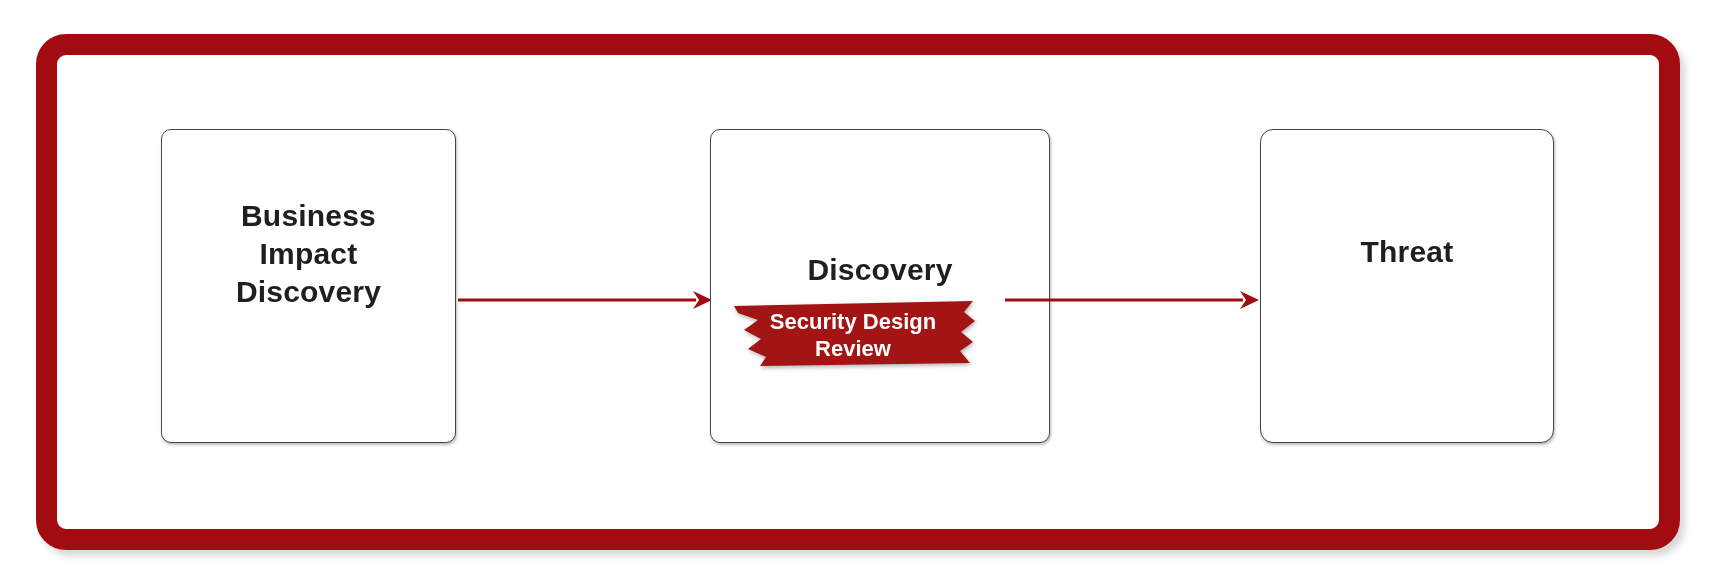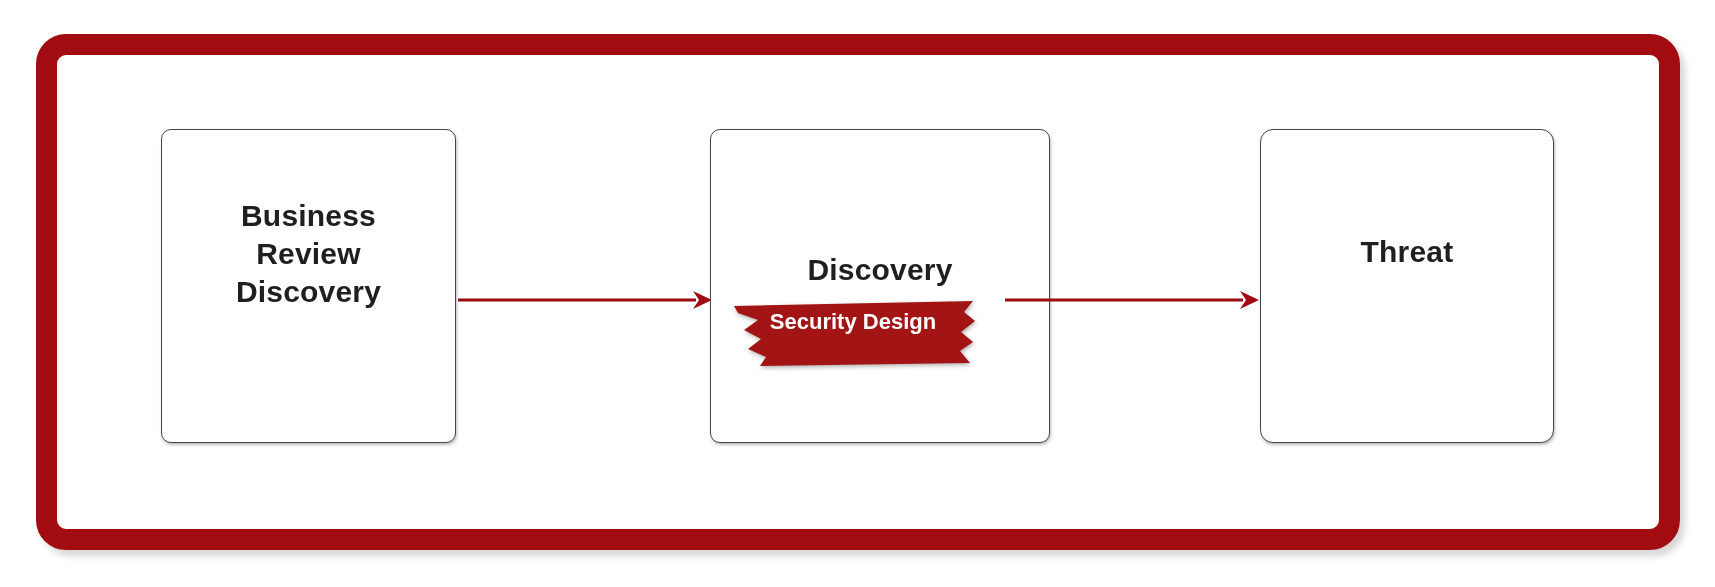--- a/index.html
+++ b/index.html
@@ -58,21 +58,21 @@
 </head>
 <body>
 
 <div class="canvas">
 
   <div class="frame"></div>
 
   <div class="node node-1">
     <div class="node-label">
       <span class="line-span">Business</span>
-      <span class="line-span">Review</span>
+      <span class="line-span">Impact</span>
       <span class="line-span">Discovery</span>
     </div>
   </div>
 
   <svg class="connector" style="left:456px;" viewBox="0 0 258 28">
     <line x1="2" y1="14" x2="240" y2="14" style="stroke:var(--arrow-red);" stroke-width="3.2"></line>
     <polygon points="237,5 256,14 237,23 243,14" style="fill:var(--arrow-red);"></polygon>
   </svg>
 
   <div class="node node-2">
@@ -94,20 +94,21 @@
           L 36 58
           L 18 50
           L 31 40
           L 14 31
           L 28 21
           L 8 14
           Z"></path>
       </svg>
       <div class="banner-label">
         <span class="line-span">Security Design</span>
+        <span class="line-span">Review</span>
       </div>
     </div>
   </div>
 
   <svg class="connector" style="left:1003px;" viewBox="0 0 258 28">
     <line x1="2" y1="14" x2="240" y2="14" style="stroke:var(--arrow-red);" stroke-width="3.2"></line>
     <polygon points="237,5 256,14 237,23 243,14" style="fill:var(--arrow-red);"></polygon>
   </svg>
 
   <div class="node node-3">

